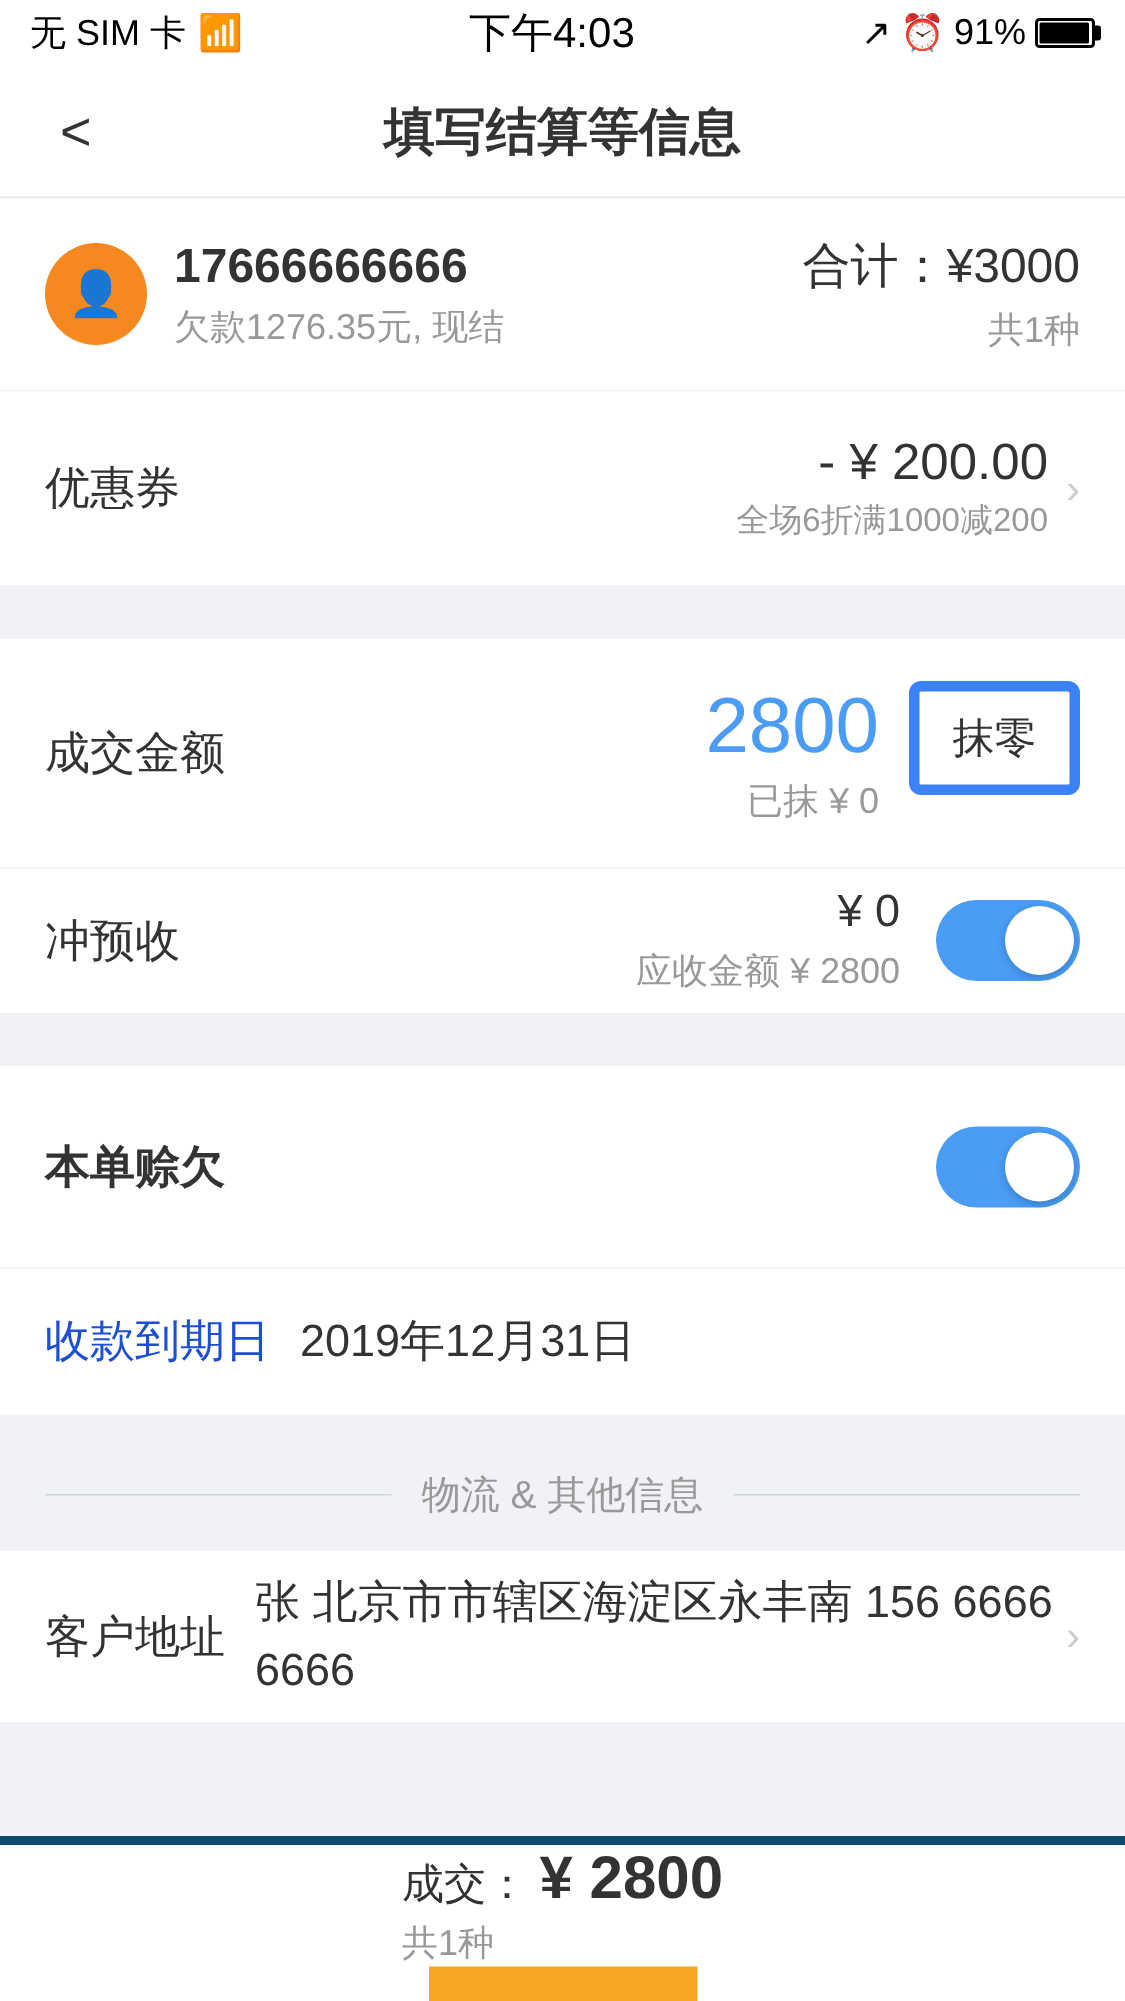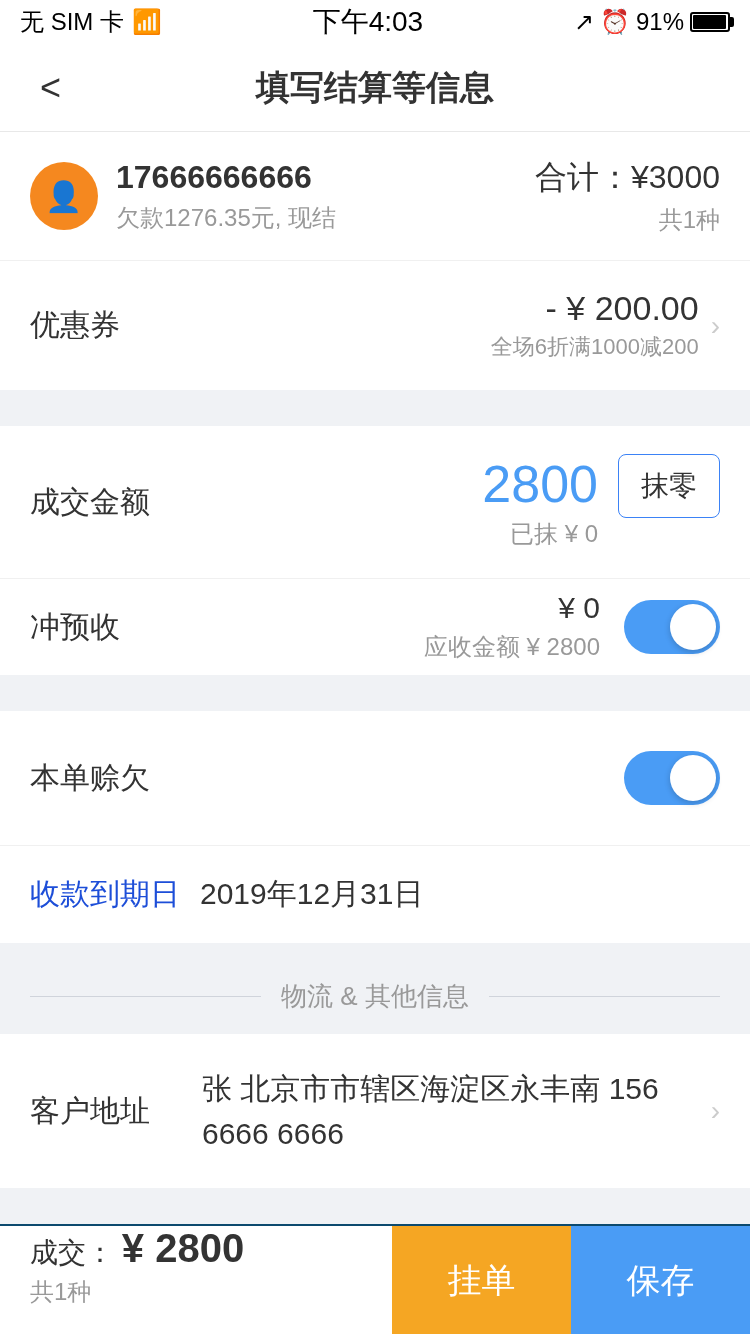--- a/index.html
+++ b/index.html
@@ -149,21 +149,21 @@
       justify-content: space-between;
     }
     .tx-label { font-size: 30px; color: #333; }
     .tx-right {
       display: flex; align-items: flex-start; gap: 20px;
     }
     .tx-amount-wrap { text-align: right; }
     .tx-amount { font-size: 52px; color: #4a9cf5; font-weight: 500; }
     .tx-rounded { font-size: 24px; color: #999; margin-top: 4px; }
     .round-btn {
-      border: 1px solid #3b82f6;
+      border: 7px solid #3b82f6;
       border-radius: 8px;
       padding: 12px 22px;
       font-size: 28px;
       color: #333;
       background: #fff;
       cursor: pointer;
       white-space: nowrap;
     }
 
     
@@ -202,21 +202,21 @@
     }
 
     
     .credit-row {
       background: #fff;
       padding: 40px 30px;
       display: flex;
       align-items: center;
       justify-content: space-between;
     }
-    .credit-label { font-size: 30px; color: #333; }
+    .credit-label { font-size: 30px; color: #333; font-weight: bold; }
 
     
     .duedate-row {
       background: #fff;
       padding: 28px 30px;
       display: flex;
       align-items: center;
       gap: 20px;
       border-top: 1px solid #f0f0f0;
     }
@@ -234,44 +234,45 @@
     .divider-line {
       flex: 1; height: 1px; background: #d0d4db;
     }
     .divider-text {
       font-size: 26px; color: #999;
     }
 
     
     .address-row {
       background: #fff;
-      padding: 32px 30px;
-      display: flex;
-      align-items: center;
-      justify-content: space-between;
-      gap: 32px;
+      padding: 12px 30px;
+      display: flex;
+      align-items: center;
+      justify-content: space-between;
     }
     .address-label { font-size: 30px; color: #333; flex-shrink: 0; margin-right: 20px; }
     .address-value { font-size: 30px; color: #333; flex: 1; line-height: 1.5; }
 
     
     .gray-area {
       background: #f0f2f5;
       height: 200px;
     }
 
     
     .bottom-bar {
       position: fixed;
       bottom: 0;
       width: 750px;
       height: 110px;
       background: #fff;
       display: flex;
-      border-top: 2px solid #0c4a6e;
+      align-items: center;
+      border-top: 6px solid #0c4a6e;
+      flex-direction: column;
     }
     .bottom-summary {
       flex: 1;
       padding: 0 30px;
     }
     .bottom-deal { font-size: 28px; color: #333; }
     .bottom-deal-amount { font-size: 40px; color: #333; font-weight: 600; }
     .bottom-count { font-size: 24px; color: #999; margin-top: 4px; }
     .bottom-btn {
       height: 110px;

